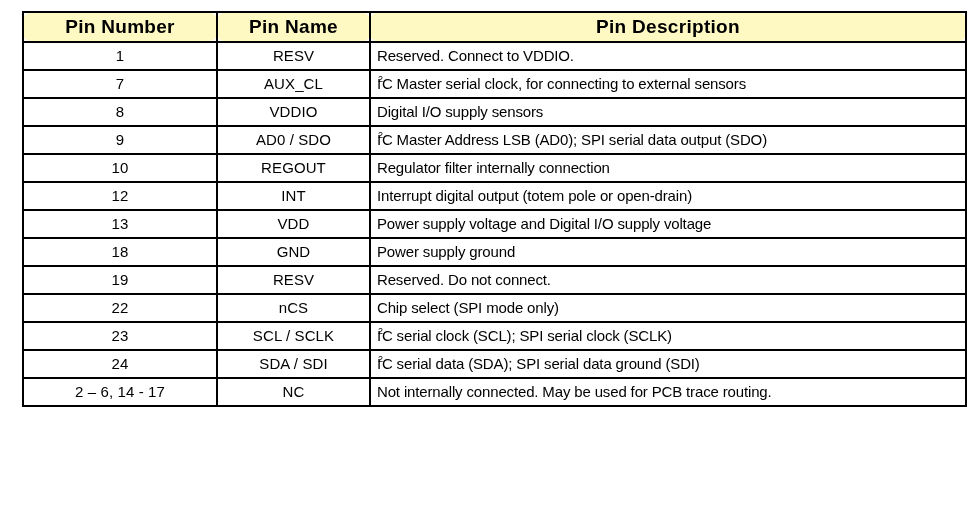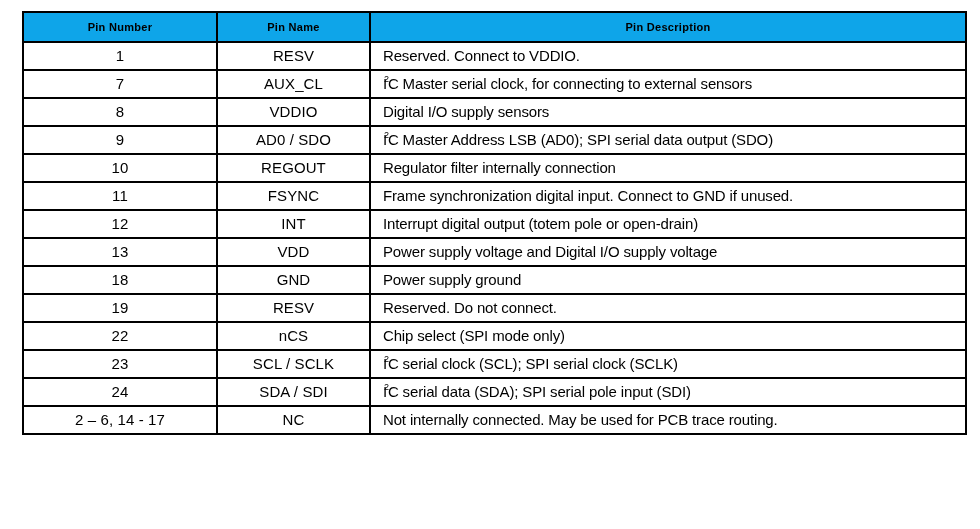--- a/index.html
+++ b/index.html
@@ -47,37 +47,38 @@
     height: 26px;
     line-height: 26px;
     font-size: 15px;
     letter-spacing: 0.1px;
     vertical-align: middle;
     overflow: hidden;
     white-space: nowrap;
   }
 
   table.pin-table thead th {
-    background: #0ea5e9;
+    background: #fef9c3;
     font-weight: bold;
     text-align: center;
     height: 28px;
     line-height: 28px;
-    font-size: 11px;
+    font-size: 19px;
     letter-spacing: 0.3px;
+    border-radius: 9px;
   }
 
   table.pin-table td.num,
   table.pin-table td.name {
     text-align: center;
   }
 
   table.pin-table td.desc {
     text-align: left;
-    padding-left: 12px;
+    padding-left: 6px;
     letter-spacing: -0.15px;
   }
 
   
   .sup2 {
     font-size: 9px;
     vertical-align: super;
     line-height: 0;
     margin-left: -3px;
     margin-right: -1px;
@@ -123,25 +124,20 @@
             <td class="num">9</td>
             <td class="name">AD0 / SDO</td>
             <td class="desc"><span>I</span><span class="sup2">2</span><span>C Master Address LSB (AD0); SPI serial data output (SDO)</span></td>
           </tr>
           <tr>
             <td class="num">10</td>
             <td class="name">REGOUT</td>
             <td class="desc">Regulator filter internally connection</td>
           </tr>
           <tr>
-            <td class="num">11</td>
-            <td class="name">FSYNC</td>
-            <td class="desc">Frame synchronization digital input. Connect to GND  if unused.</td>
-          </tr>
-          <tr>
             <td class="num">12</td>
             <td class="name">INT</td>
             <td class="desc">Interrupt digital output (totem pole or open-drain)</td>
           </tr>
           <tr>
             <td class="num">13</td>
             <td class="name">VDD</td>
             <td class="desc">Power supply voltage and Digital  I/O supply voltage</td>
           </tr>
           <tr>
@@ -160,21 +156,21 @@
             <td class="desc">Chip select (SPI mode only)</td>
           </tr>
           <tr>
             <td class="num">23</td>
             <td class="name">SCL / SCLK</td>
             <td class="desc"><span>I</span><span class="sup2">2</span><span>C serial clock (SCL); SPI serial clock (SCLK)</span></td>
           </tr>
           <tr>
             <td class="num">24</td>
             <td class="name">SDA / SDI</td>
-            <td class="desc"><span>I</span><span class="sup2">2</span><span>C serial data (SDA); SPI serial pole input (SDI)</span></td>
+            <td class="desc"><span>I</span><span class="sup2">2</span><span>C serial data (SDA); SPI serial data ground (SDI)</span></td>
           </tr>
           <tr>
             <td class="num">2 – 6, 14 - 17</td>
             <td class="name">NC</td>
             <td class="desc">Not internally connected. May be used for PCB  trace routing.</td>
           </tr>
         </tbody>
     </table>
   </div>
 </div>

